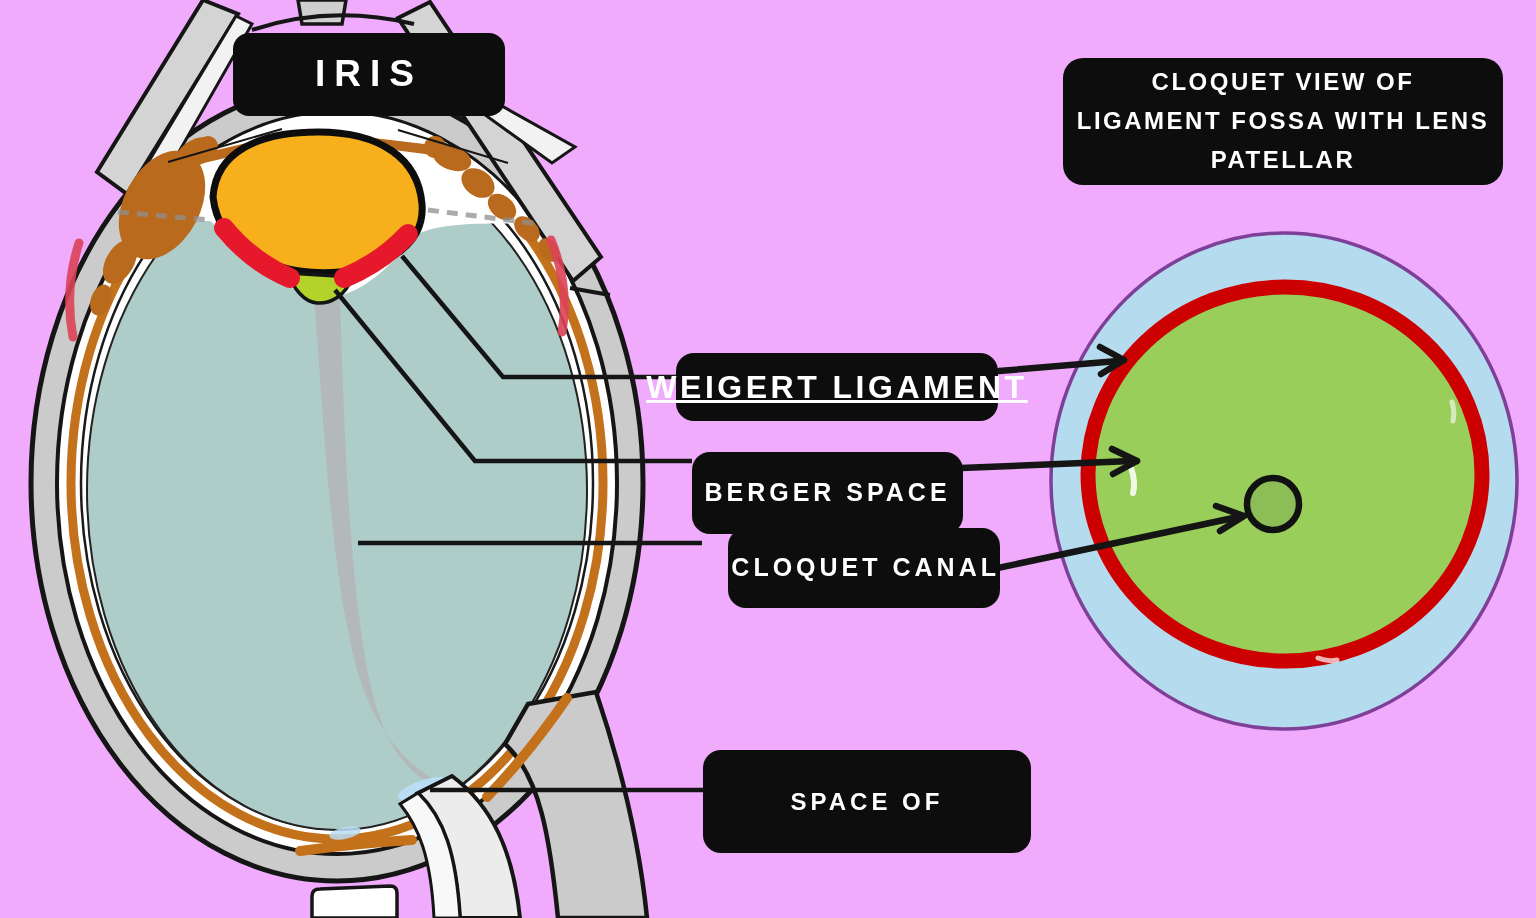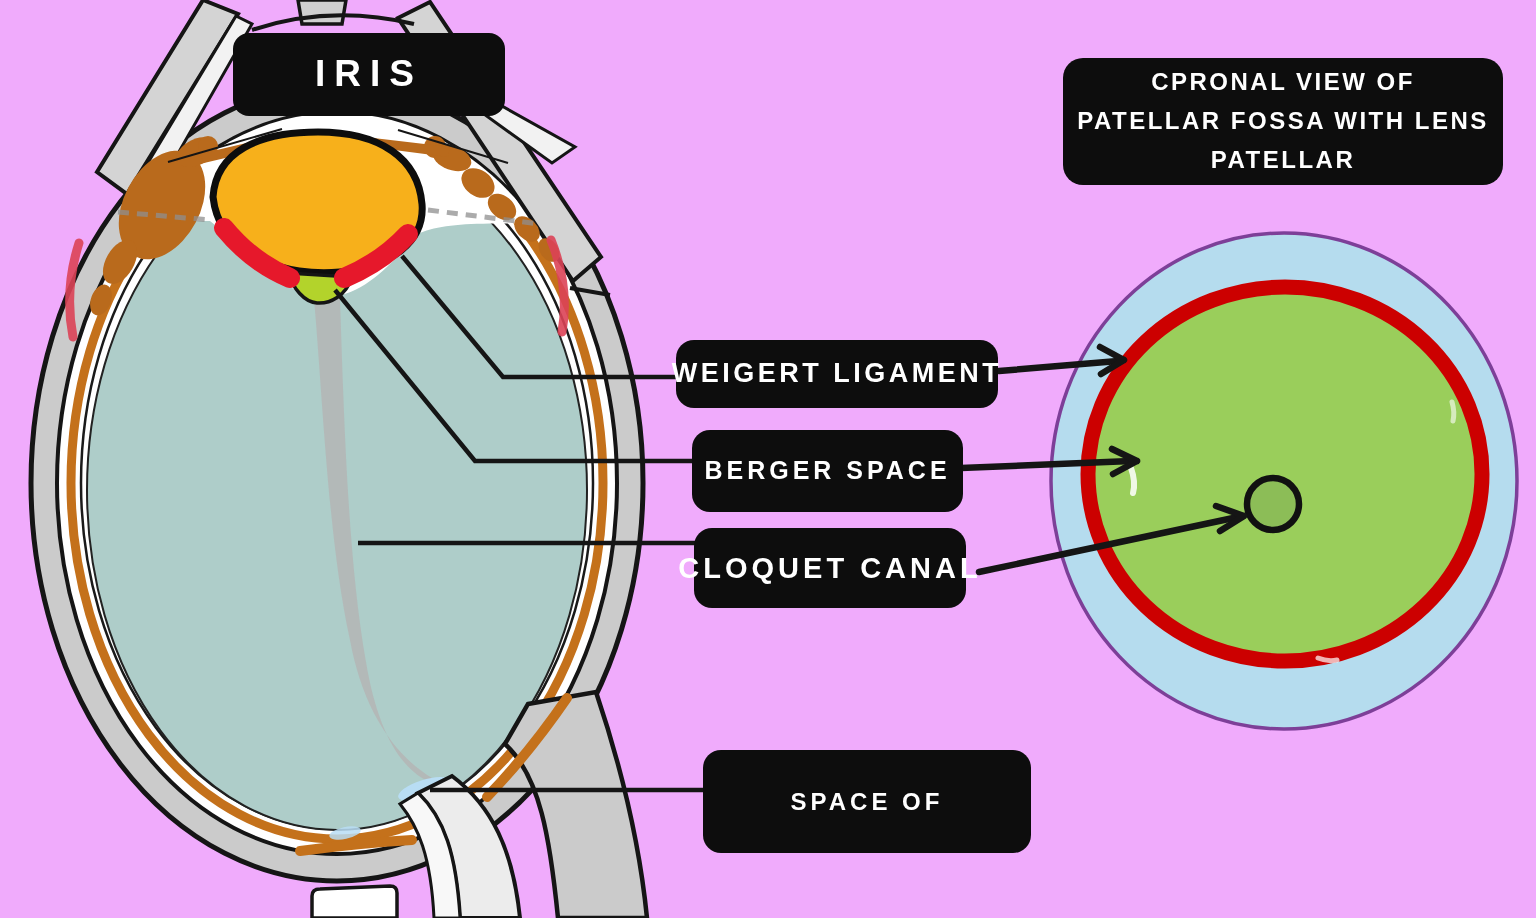--- a/index.html
+++ b/index.html
@@ -4,23 +4,23 @@
 <style>
   html,body{margin:0;padding:0;background:#ffffff;}
   #stage{position:relative;width:1536px;height:918px;background:#f0abfc;overflow:hidden;
          font-family:"Liberation Sans", sans-serif;}
   #art{position:absolute;left:0;top:0;width:1536px;height:918px;}
   .pill{position:absolute;background:#0d0d0d;color:#ffffff;display:flex;flex-direction:column;
         align-items:center;justify-content:center;text-align:center;font-weight:700;
         border-radius:18px;line-height:1.25;white-space:nowrap;z-index:5;}
   .pill span{display:block;}
   #iris-label{left:233px;top:33px;width:272px;height:83px;font-size:37px;letter-spacing:9px;border-radius:16px;}
-  #weigert-label{left:676px;top:340px;width:322px;height:68px;font-size:27px;letter-spacing:3.5px;}
-  #berger-label{left:692px;top:430px;width:271px;height:82px;font-size:25px;letter-spacing:4px;}
-  #cloquet-label{left:694px;top:528px;width:272px;height:80px;font-size:29px;letter-spacing:4px;}
+  #weigert-label{left:676px;top:353px;width:322px;height:68px;font-size:32px;letter-spacing:3.5px;text-decoration:underline;}
+  #berger-label{left:692px;top:452px;width:271px;height:82px;font-size:25px;letter-spacing:4px;}
+  #cloquet-label{left:728px;top:528px;width:272px;height:80px;font-size:25px;letter-spacing:4px;align-items:flex-end;}
   #martigiani-label{left:703px;top:750px;width:328px;height:103px;font-size:24px;letter-spacing:4px;line-height:1.55;text-align:center;}
   #coronal-title{left:1063px;top:58px;width:440px;height:127px;font-size:24px;letter-spacing:2.5px;
                  line-height:1.62;border-radius:20px;}
 </style>
 </head>
 <body>
 
 <div id="stage">
 
   <svg id="art" viewBox="0 0 1536 918" xmlns="http://www.w3.org/2000/svg">
@@ -125,22 +125,22 @@
       <path d="M 979,572 L 1238,517"></path>
       <path d="M 1244,516 L 1216,506 M 1244,516 L 1220,531"></path>
     </g>
   </svg>
 
   <div class="pill" id="iris-label">
     <span>IRIS</span>
   </div>
 
   <div class="pill" id="coronal-title">
-    <span>CPRONAL VIEW OF</span>
-    <span>PATELLAR FOSSA WITH LENS</span>
+    <span>CLOQUET VIEW OF</span>
+    <span>LIGAMENT FOSSA WITH LENS</span>
     <span>PATELLAR</span>
   </div>
 
   <div class="pill" id="weigert-label">
     <span>WEIGERT LIGAMENT</span>
   </div>
 
   <div class="pill" id="berger-label">
     <span>BERGER SPACE</span>
   </div>

